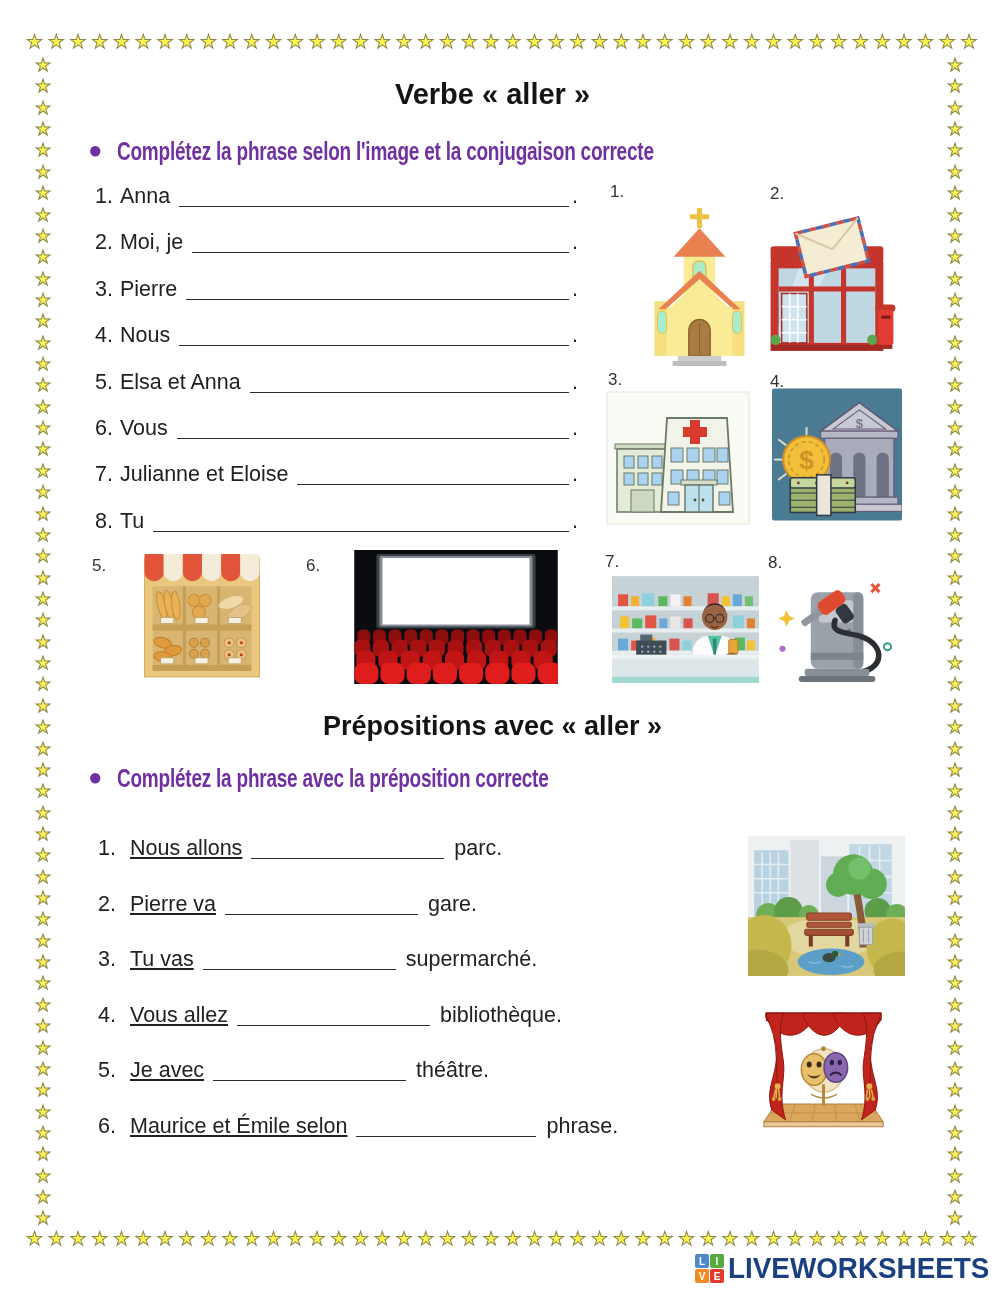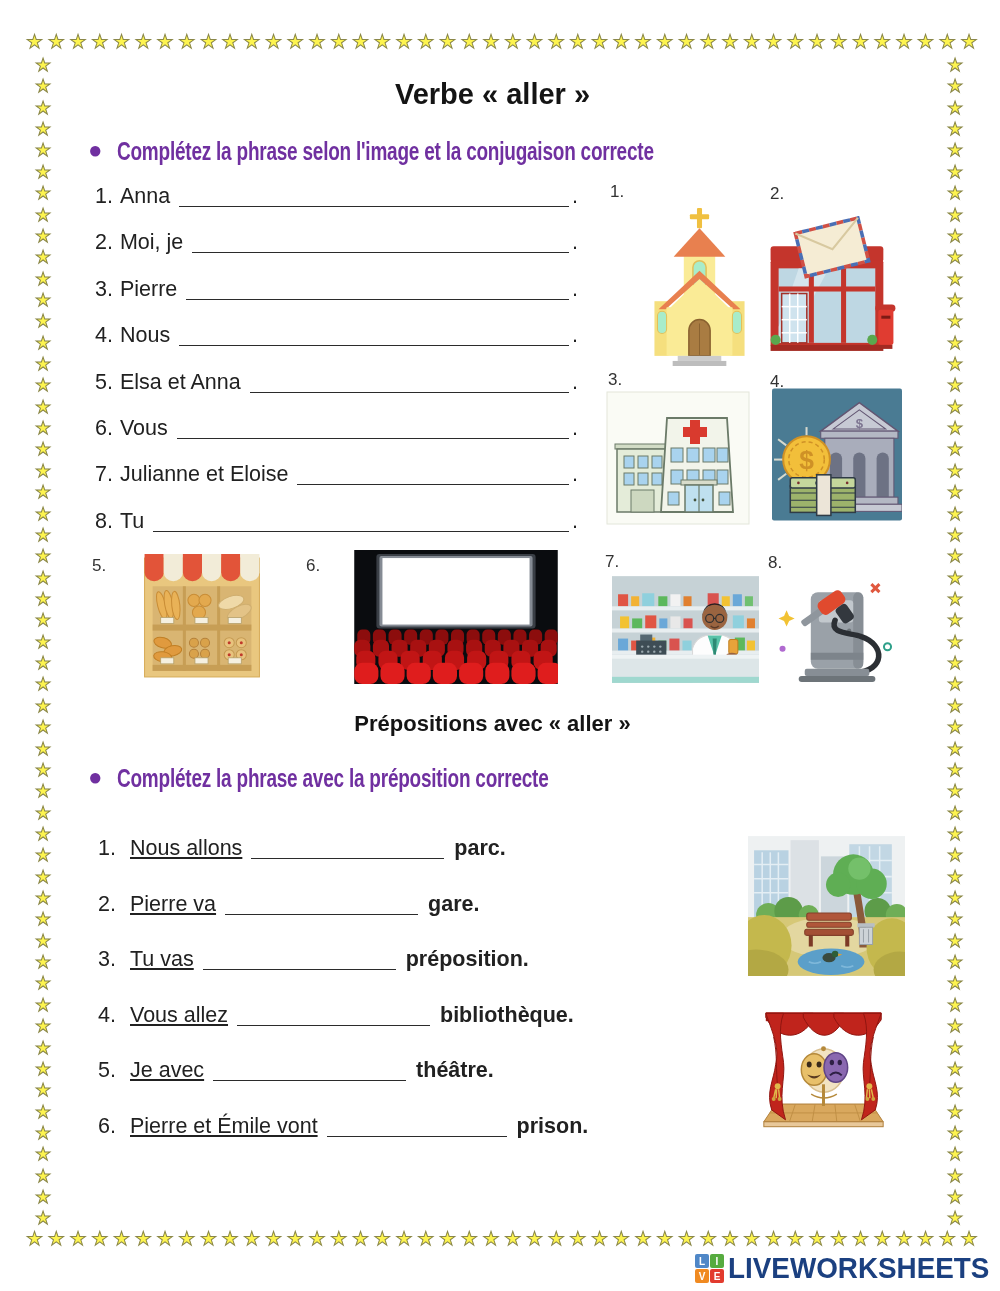--- a/index.html
+++ b/index.html
@@ -19,21 +19,21 @@
   .stars-top { top:32px; }
   .stars-bottom { top:1229px; }
   .stars-v { top:56px; height:1172px; width:22px; flex-direction:column; align-items:center; }
   .stars-v .st { font-size:18px; }
   .stars-left { left:32px; }
   .stars-right { left:944px; }
 
   
   .title { position:absolute; left:0; width:985px; text-align:center; font-weight:700; color:#141414; }
   .title-1 { top:78px; font-size:29px; }
-  .title-2 { top:711px; font-size:22px; }
+  .title-2 { top:711px; font-size:27px; }
   .instruction { position:absolute; display:flex; align-items:flex-start; color:#7030a0; }
   .instr-1 { left:88px; top:136px; }
   .instr-2 { left:88px; top:763px; }
   .instruction .bullet { font-size:24px; margin-right:14px; line-height:1.2; }
   .instruction .itext {
     font-size:25px; font-weight:700; letter-spacing:-0.3px; line-height:1.2;
     transform:scaleX(0.76); transform-origin:left top; white-space:nowrap;
   }
 
   
@@ -54,21 +54,21 @@
   
   .ex2-list { position:absolute; left:98px; top:836px; width:620px; }
   .ex2-row { display:flex; align-items:baseline; height:55.5px; font-size:21.5px; color:#212121; }
   .ex2-row .num { width:32px; }
   .ex2-row .start { margin-right:9px; white-space:nowrap;text-decoration:underline; }
   .ex2-row .blank2 {
     width:193px; height:2px; align-self:baseline; flex:none;
     border-bottom:1.6px solid #2b2b2b; transform:translateY(4px);
   }
   .ex2-row.short .blank2 { width:180px; }
-  .ex2-row .end { margin-left:10px; white-space:nowrap;font-weight:bold; }
+  .ex2-row .end { margin-left:10px; white-space:nowrap; }
 
   
   .logo { position:absolute; left:695px; top:1252px; display:flex; align-items:center; }
   .logo-grid { display:grid; grid-template-columns:14px 14px; grid-auto-rows:14px; gap:1px; margin-right:4px; }
   .logo-sq { color:#fff; font-size:10px; font-weight:700; display:flex; align-items:center; justify-content:center; border-radius:2px; }
   .sq0 { background:#4f87c7; } .sq1 { background:#56ab3f; }
   .sq2 { background:#f08a21; } .sq3 { background:#e23b2e; }
   .logo-text { font-size:29px; font-weight:800; color:#1b4080; letter-spacing:0; transform:scaleX(0.96); transform-origin:left center; }
 </style>
 </head>
@@ -678,39 +678,39 @@
     <div class="ex2-row">
       <span class="num">2.</span>
       <span class="start">Pierre va</span>
       <span class="blank2"></span>
       <span class="end">gare.</span>
     </div>
     <div class="ex2-row">
       <span class="num">3.</span>
       <span class="start">Tu vas</span>
       <span class="blank2"></span>
-      <span class="end">préposition.</span>
+      <span class="end">supermarché.</span>
     </div>
     <div class="ex2-row">
       <span class="num">4.</span>
       <span class="start">Vous allez</span>
       <span class="blank2"></span>
       <span class="end">bibliothèque.</span>
     </div>
     <div class="ex2-row">
       <span class="num">5.</span>
       <span class="start">Je avec</span>
       <span class="blank2"></span>
       <span class="end">théâtre.</span>
     </div>
     <div class="ex2-row short">
       <span class="num">6.</span>
-      <span class="start">Pierre et Émile vont</span>
+      <span class="start">Maurice et Émile selon</span>
       <span class="blank2"></span>
-      <span class="end">prison.</span>
+      <span class="end">phrase.</span>
     </div>
   </div>
 
   <svg class="illus" style="left:748px;top:836px;" width="157" height="140" viewBox="0 0 155 138">
     <rect x="0" y="0" width="155" height="138" fill="#eef1f2"></rect>
     <rect x="6" y="14" width="34" height="66" fill="#b9d2e2"></rect>
     <g stroke="#e4eef4" stroke-width="1.5">
       <line x1="14" y1="16" x2="14" y2="78"></line>
         <line x1="22" y1="16" x2="22" y2="78"></line>
         <line x1="30" y1="16" x2="30" y2="78"></line>

